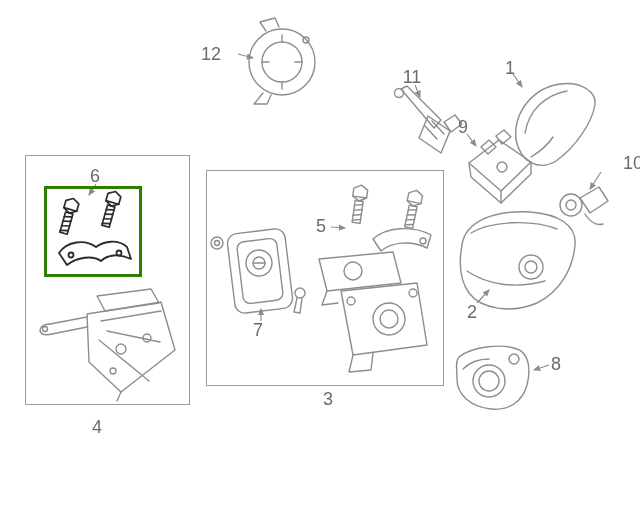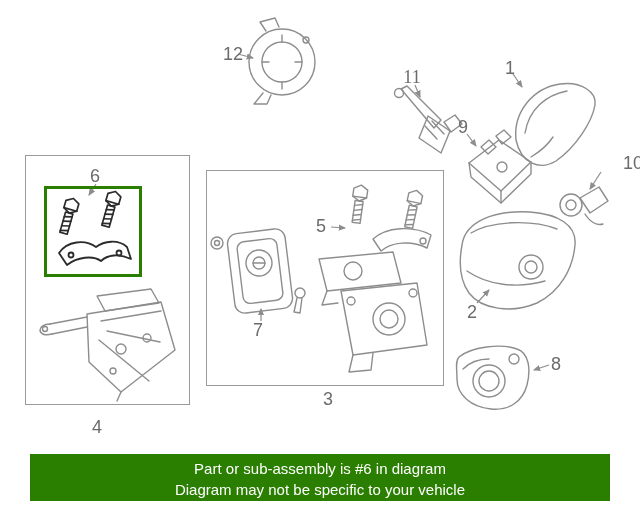--- a/index.html
+++ b/index.html
@@ -164,21 +164,17 @@
   <div class="callout" style="left:510px;top:68px;">1</div>
   <div class="callout" style="left:472px;top:312px;">2</div>
   <div class="callout" style="left:328px;top:399px;">3</div>
   <div class="callout" style="left:97px;top:427px;">4</div>
   <div class="callout" style="left:321px;top:226px;">5</div>
   <div class="callout" style="left:95px;top:176px;">6</div>
   <div class="callout" style="left:258px;top:330px;">7</div>
   <div class="callout" style="left:556px;top:364px;">8</div>
   <div class="callout" style="left:463px;top:127px;">9</div>
   <div class="callout" style="left:633px;top:163px;">10</div>
-  <div class="callout" style="left:412px;top:77px;font-family:Liberation Serif, serif;">11</div>
-  <div class="callout" style="left:233px;top:54px;">12</div>
+  <div class="callout" style="left:412px;top:77px;">11</div>
+  <div class="callout" style="left:211px;top:54px;">12</div>
 
-  <div class="banner">
-    <div>Part or sub-assembly is #6 in diagram</div>
-    <div>Diagram may not be specific to your vehicle</div>
-  </div>
 
 </div>
 
 </body></html>

